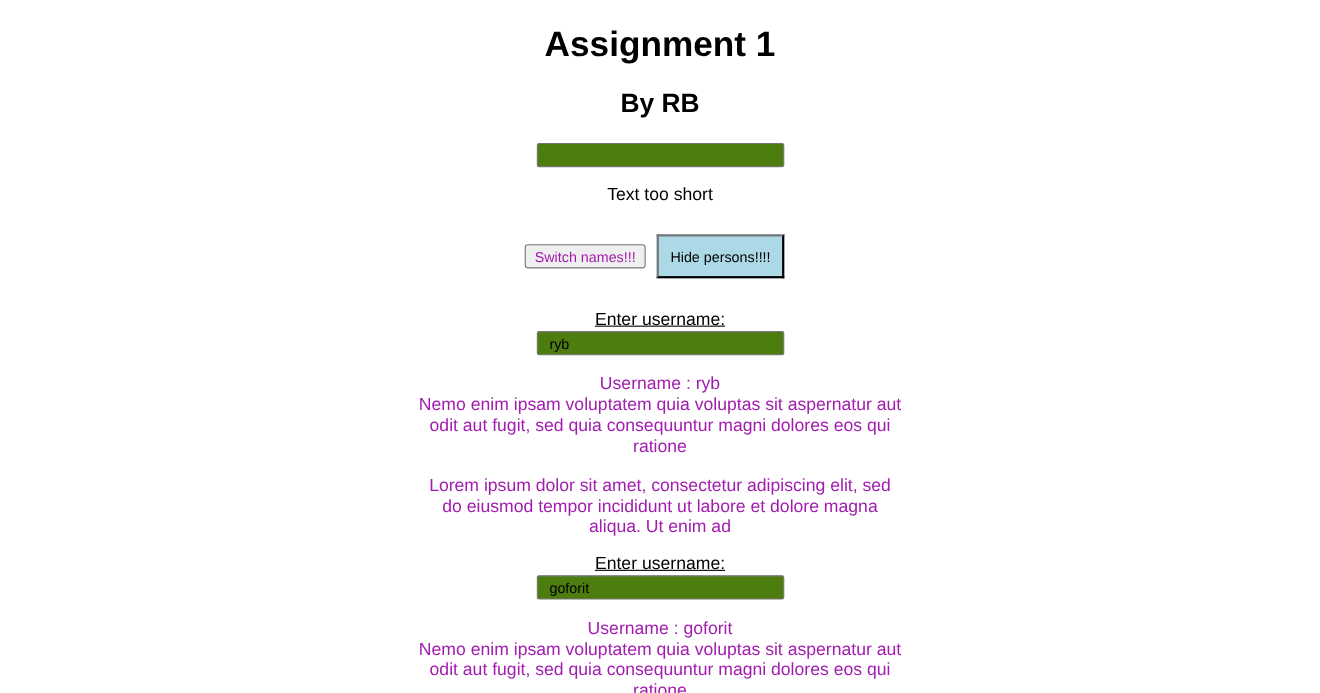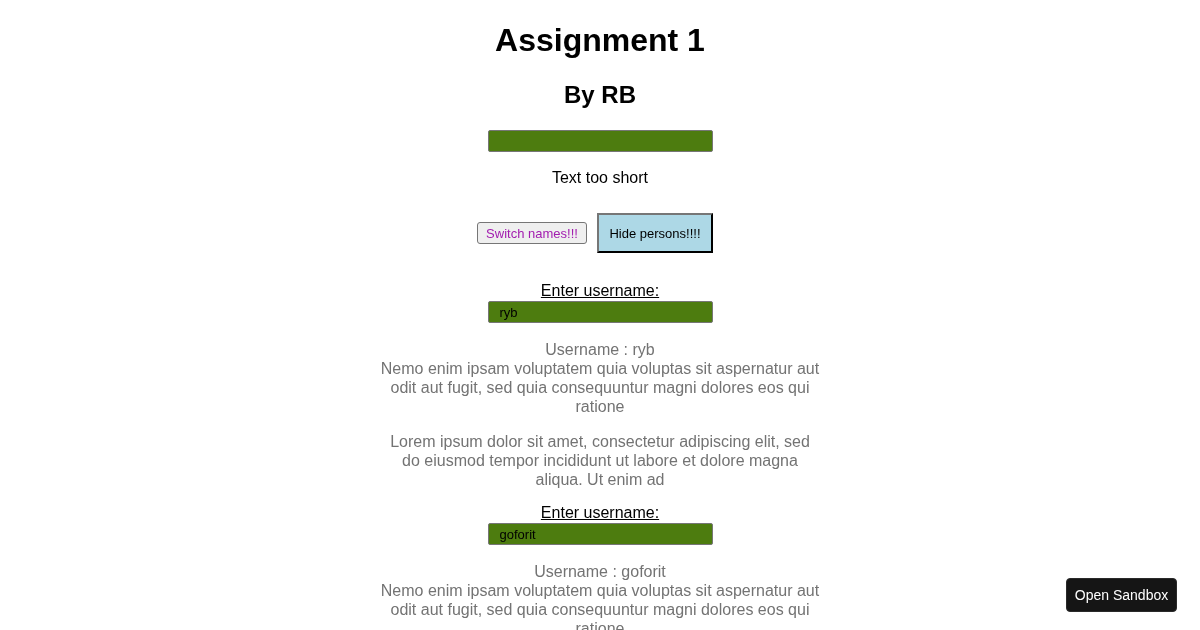--- a/index.html
+++ b/index.html
@@ -105,21 +105,21 @@
     }
     .person .text-input {
       position: relative;
       left: auto;
       display: block;
       margin: 1px auto 0 auto;
     }
     .red-block {
       width: 440px;
       margin: 16px auto;
-      color: #737373;
+      color: #a21caf;
       font-size: 16px;
       line-height: 19px;
     }
     .p1 { top: 282px; }
     .p2 { top: 504px; }
     .user-info { margin-top: 17px; }
     .lorem { margin-top: 16px; }
     .sandbox-btn {
       position: absolute;
       left: 1066px;
@@ -162,14 +162,13 @@
 
   <div class="person p2">
     <div class="person-label">Enter username:</div>
     <input class="text-input" type="text" value="goforit" style="">
     <div class="red-block user-info">
       <div>Username : goforit</div>
       <div>Nemo enim ipsam voluptatem quia voluptas sit aspernatur aut odit aut fugit, sed quia consequuntur magni dolores eos qui ratione</div>
     </div>
   </div>
 
-  <button class="sandbox-btn">Open Sandbox</button>
 </div>
 
 </body></html>

